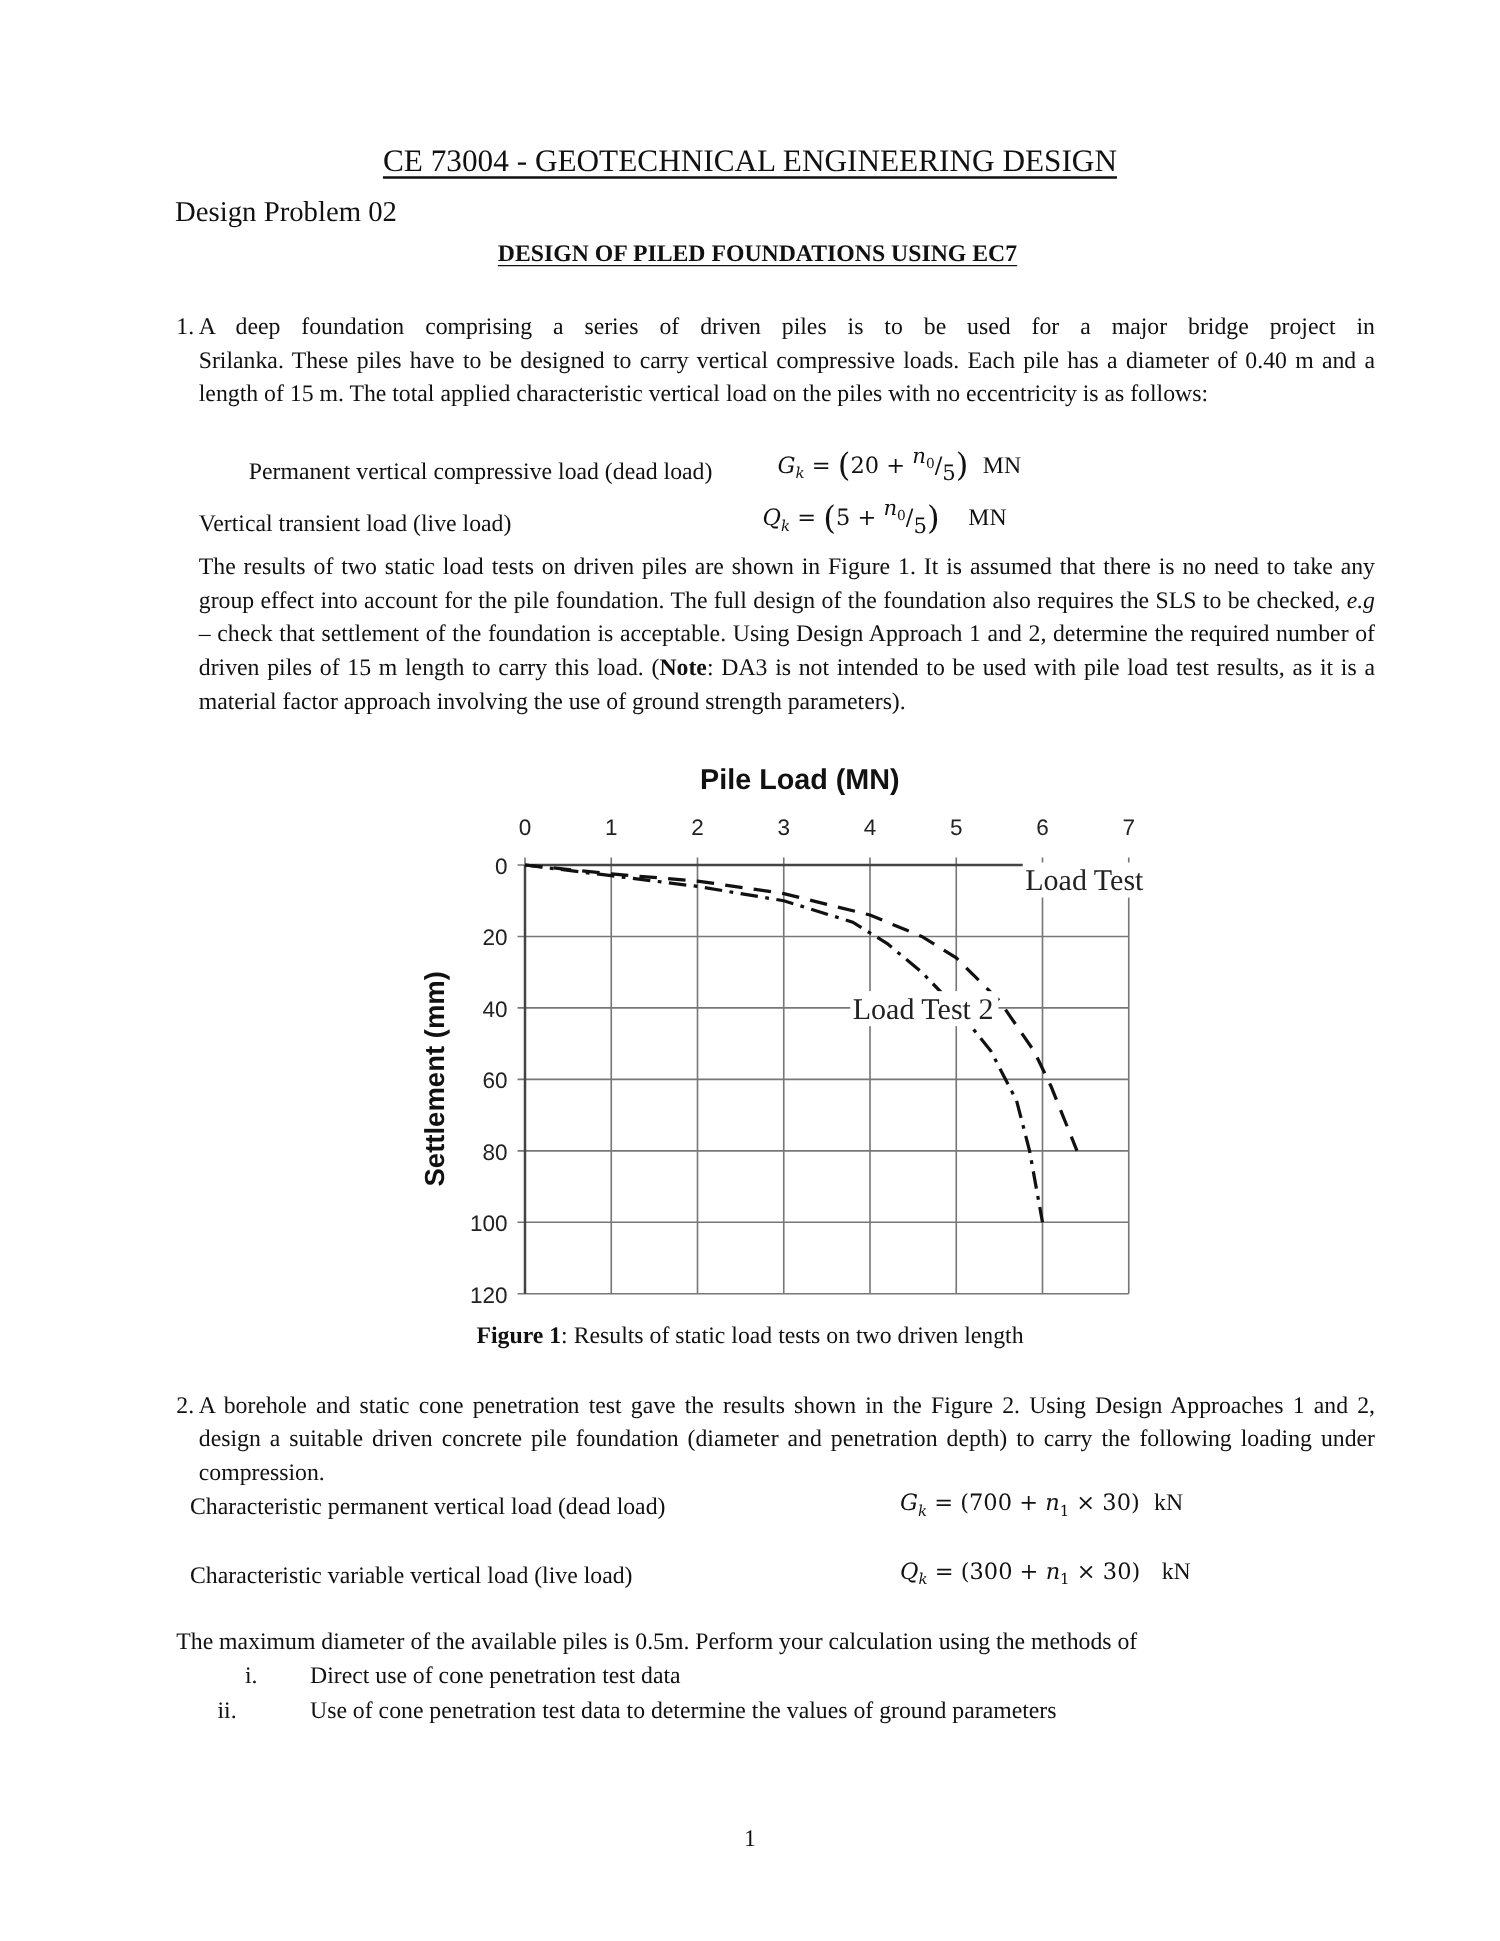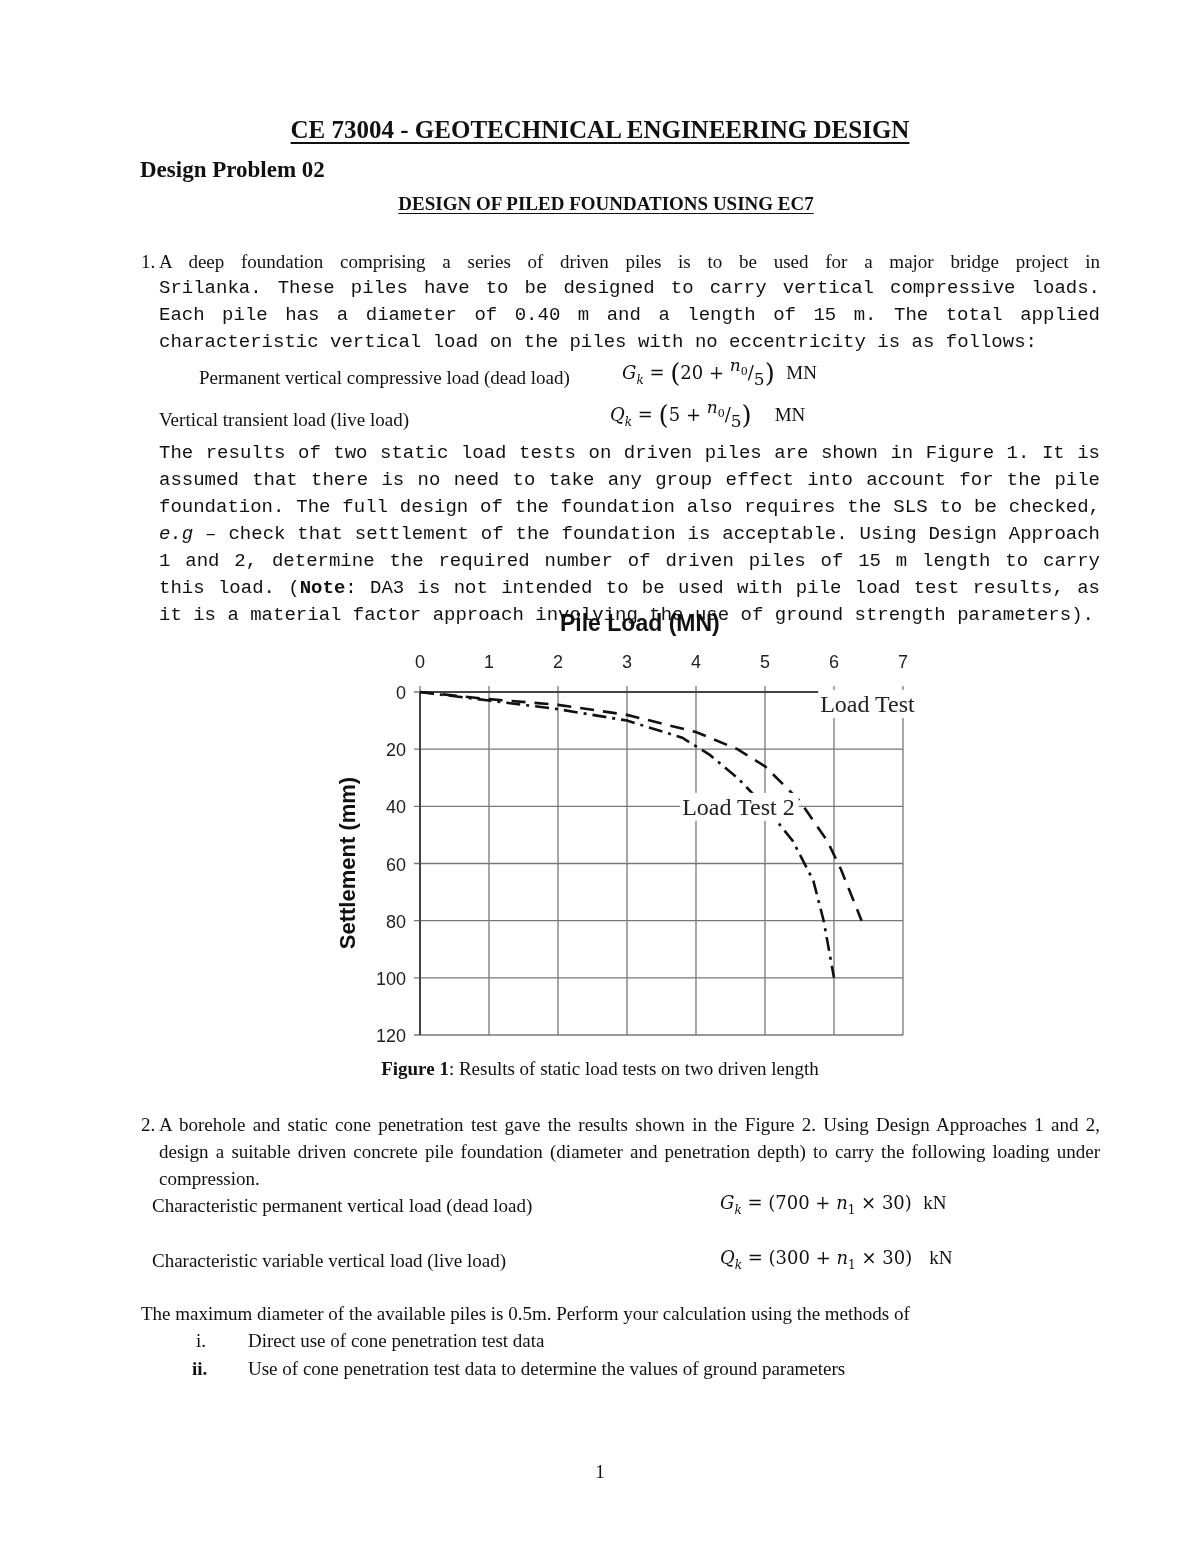--- a/index.html
+++ b/index.html
@@ -1,26 +1,26 @@
 <!DOCTYPE html>
 <html><head>
 <meta charset="utf-8">
 <style>
   html,body{margin:0;padding:0;background:#ffffff;}
   body{width:1200px;height:1553px;position:relative;overflow:hidden;
        font-family:"Liberation Serif","DejaVu Serif",serif;color:#111;}
   .abs{position:absolute;white-space:nowrap;}
-  .title{left:0;width:1200px;top:116px;text-align:center;font-size:25px;font-weight:bold;}
+  .title{left:0;width:1200px;top:116px;text-align:center;font-size:25px;font-weight:normal;}
   .title span{text-decoration:underline;text-decoration-thickness:2px;text-underline-offset:4px;}
-  .subtitle{left:140px;top:157px;font-size:23px;font-weight:bold;text-align:right;}
+  .subtitle{left:140px;top:157px;font-size:23px;font-weight:normal;text-align:right;}
   .section-title{left:0;width:1200px;top:193px;text-align:center;font-size:19px;font-weight:bold;}
   .section-title span{text-decoration:underline;text-underline-offset:3px;margin-left:12px;}
   .para{font-size:19px;line-height:27px;}
   .just{left:159px;width:941px;text-align:justify;white-space:normal;}
-  .just-last{text-align-last:left;font-family:Liberation Mono, monospace;}
+  .just-last{text-align-last:left;}
   .math{font-family:"DejaVu Serif",serif;font-size:18px;}
   .mi{font-style:italic;}
   .paren{font-size:26px;vertical-align:-3px;}
   .frac-top{font-style:italic;font-size:17px;position:relative;top:-8px;}
   .frac-bot{font-size:17px;position:relative;top:6px;}
   .chart-title{font-family:"Liberation Sans",sans-serif;font-weight:bold;font-size:23px;left:560px;top:610px;}
   .figcap{left:0;width:1200px;text-align:center;top:1058px;font-size:19px;}
   .list-num{font-size:19px;}
   .pageno{left:0;width:1200px;text-align:center;top:1461px;font-size:19px;}
 </style>
@@ -119,16 +119,16 @@
 <div class="abs para" style="left:152px;top:1247px;">Characteristic variable vertical load (live load)</div>
 <div class="abs math" style="left:720px;top:1247px;">
   <span class="mi">Q</span><sub class="mi" style="font-size:12px">k</sub>
   = (<span>300</span> + <span class="mi">n</span><sub style="font-size:12px">1</sub> × <span>30</span>)&nbsp;&nbsp;
   <span style="font-family:'Liberation Serif',serif;font-size:19px">kN</span>
 </div>
 
 <div class="abs para" style="left:141px;top:1300px;text-align:right;">The maximum diameter of the available piles is 0.5m.  Perform your calculation using the methods of</div>
 <div class="abs para list-num" style="left:196px;top:1327px;">i.</div>
 <div class="abs para" style="left:248px;top:1327px;">Direct use of cone penetration test data</div>
-<div class="abs para list-num" style="left:192px;top:1355px;font-weight:bold;">ii.</div>
+<div class="abs para list-num" style="left:174px;top:1355px;">ii.</div>
 <div class="abs para" style="left:248px;top:1355px;">Use of cone penetration test data to determine the values of ground parameters</div>
 
 <div class="abs pageno">1</div>
 
 </body></html>

